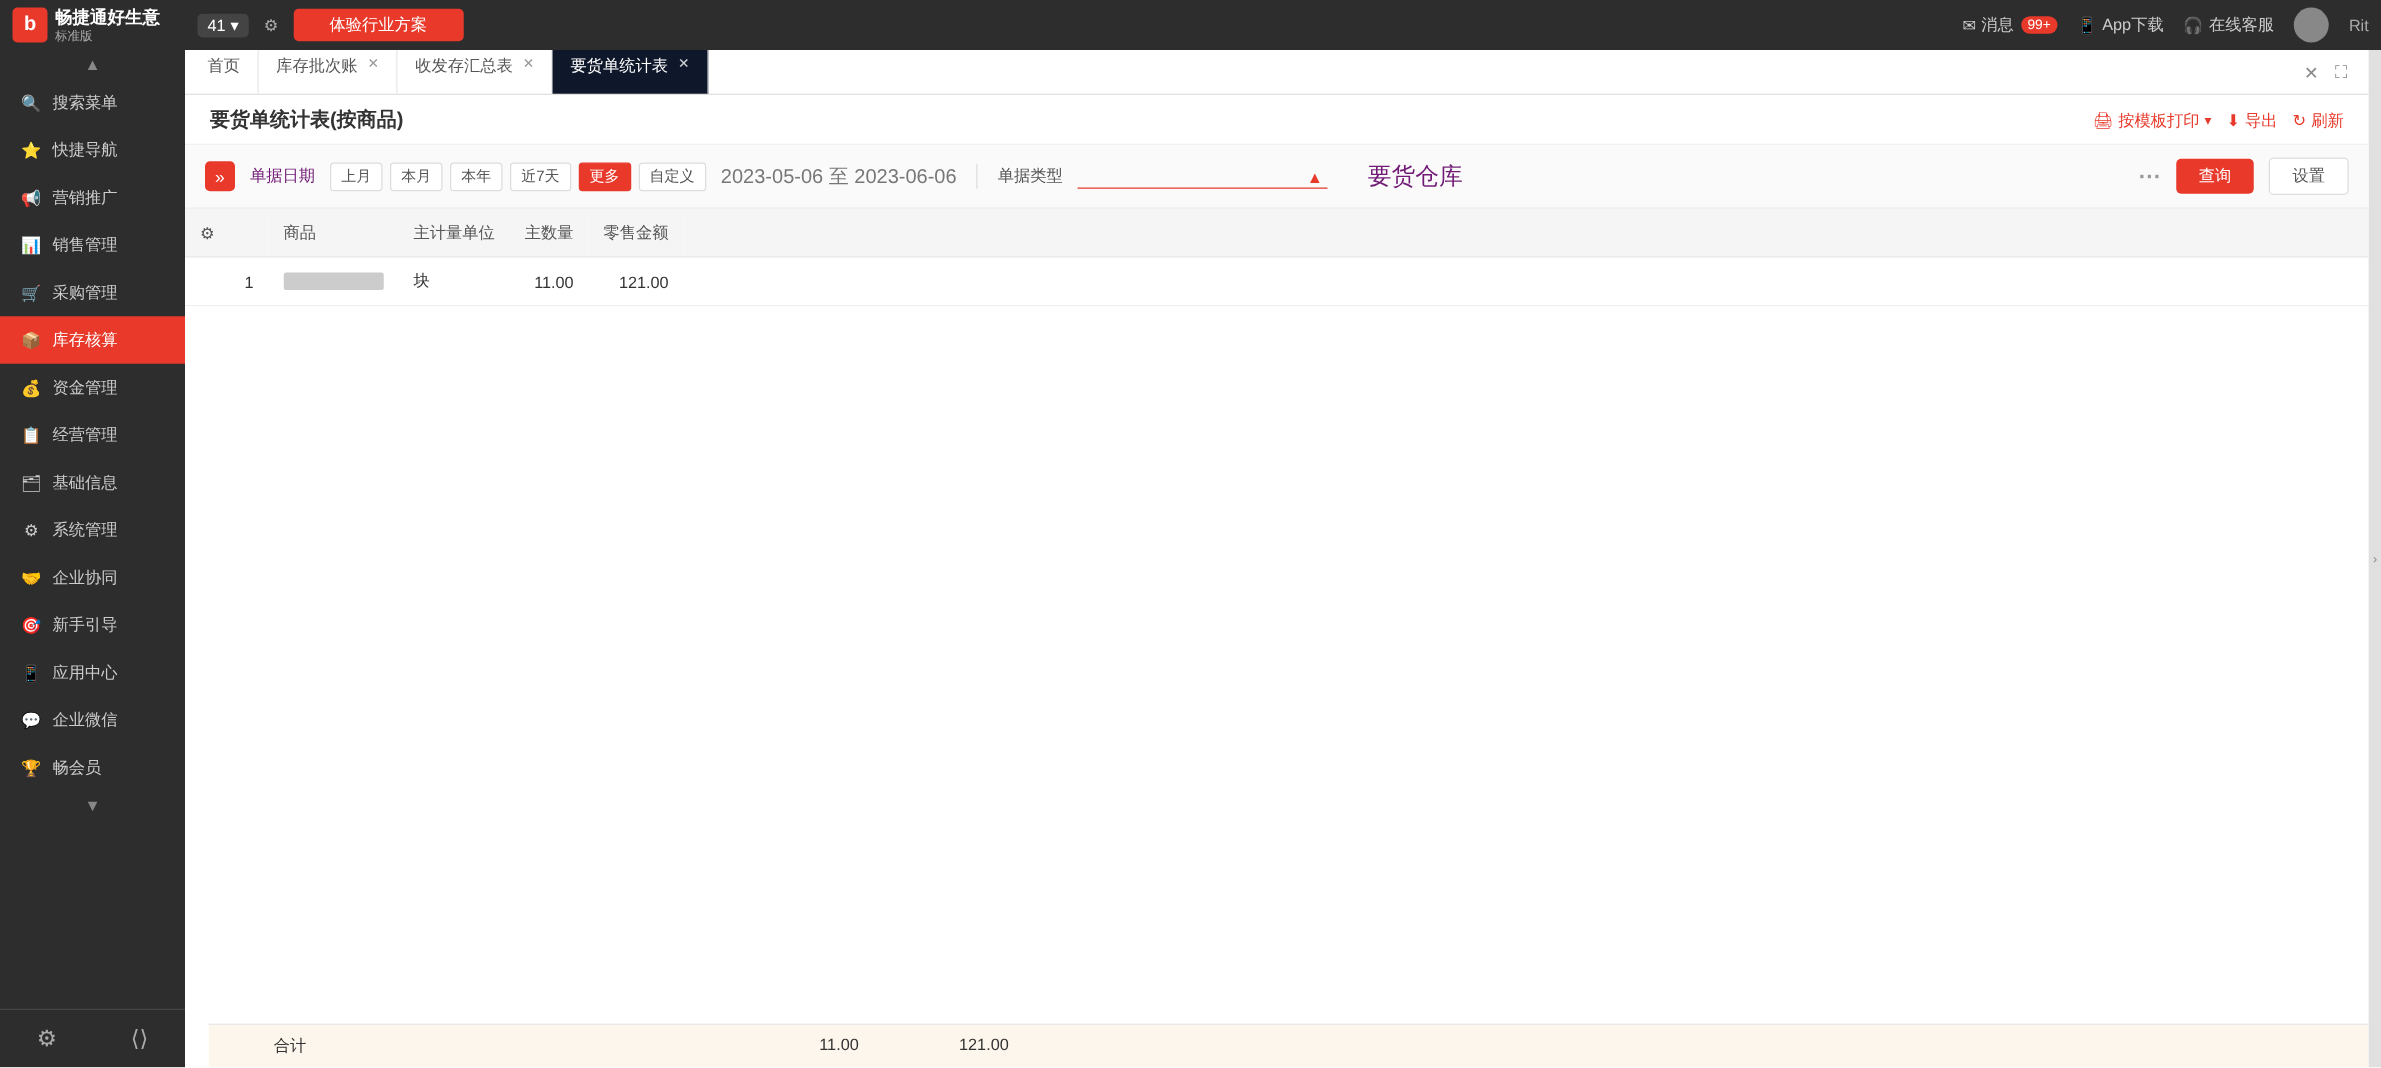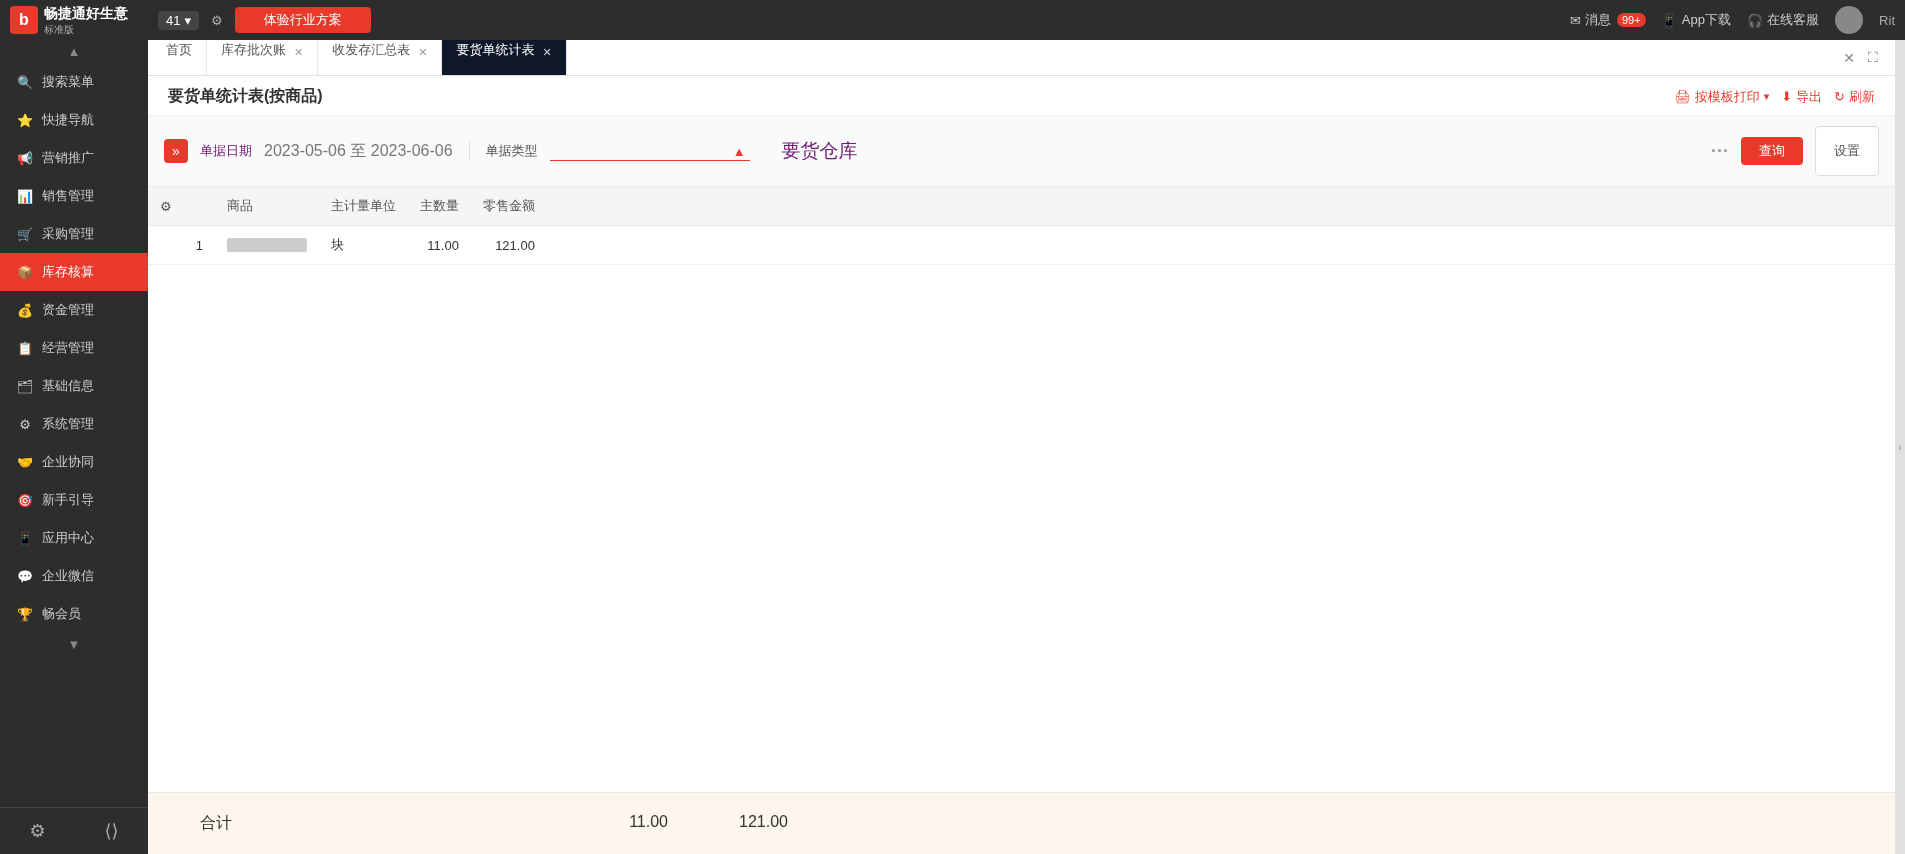--- a/index.html
+++ b/index.html
@@ -162,23 +162,23 @@
       height: 36px;
       background: #fff;
       display: flex;
       align-items: center;
       border-bottom: 1px solid #e0e0e0;
       flex-shrink: 0;
       padding: 0 4px;
     }
     .tab-item {
       display: flex;
-      align-items: flex-end;
+      align-items: flex-start;
       gap: 6px;
-      padding: 16px 14px;
+      padding: 4px 14px;
       height: 100%;
       cursor: pointer;
       font-size: 13px;
       color: #555;
       border-right: 1px solid #e8e8e8;
       white-space: nowrap;
     }
     .tab-item.active {
       background: #0f172a;
       color: #fff;
@@ -347,21 +347,21 @@
       border-radius: 4px;
       padding: 5px 18px;
       cursor: pointer;
       font-size: 13px;
     }
     .settings-btn {
       background: #fff;
       color: #555;
       border: 1px solid #ddd;
       border-radius: 4px;
-      padding: 15px 18px;
+      padding: 5px 18px;
       cursor: pointer;
       font-size: 13px;
     }
 
     
     .dropdown-overlay {
       position: absolute;
       top: 52px;
       left: 560px;
       z-index: 100;
@@ -414,24 +414,25 @@
       width: 40px;
       text-align: center;
     }
     .num-col { text-align: right; }
 
     
     .table-footer {
       background: #fdf6ec;
       border-top: 1px solid #e8e8e8;
       display: flex;
-      padding: 20px 12px;
-      font-size: 16px;
+      padding: 8px 12px;
+      font-size: 13px;
       color: #333;
       flex-shrink: 0;
+      margin-left: 19px;
     }
     .footer-label {
       width: 280px;
       padding-left: 40px;
     }
     .footer-val {
       min-width: 120px;
       text-align: right;
       padding-right: 12px;
     }
@@ -609,20 +610,28 @@
           <div class="page-action-btn">
             <span>↻</span>
             <span>刷新</span>
           </div>
         </div>
       </div>
 
       <div class="filter-bar">
         <div class="filter-expand-btn">»</div>
         <span class="filter-label">单据日期</span>
+        <div class="date-btns">
+          <button class="date-btn">上月</button>
+          <button class="date-btn">本月</button>
+          <button class="date-btn">本年</button>
+          <button class="date-btn">近7天</button>
+          <button class="date-btn more">更多</button>
+          <button class="date-btn">自定义</button>
+        </div>
         <span class="date-range">2023-05-06 至 2023-06-06</span>
 
         <div class="filter-divider"></div>
 
         <span class="filter-type-label">单据类型</span>
         <div class="filter-type-input-wrapper">
           <input class="filter-type-input" type="text" style="">
           <span class="filter-type-arrow">▲</span>
         </div>
 

